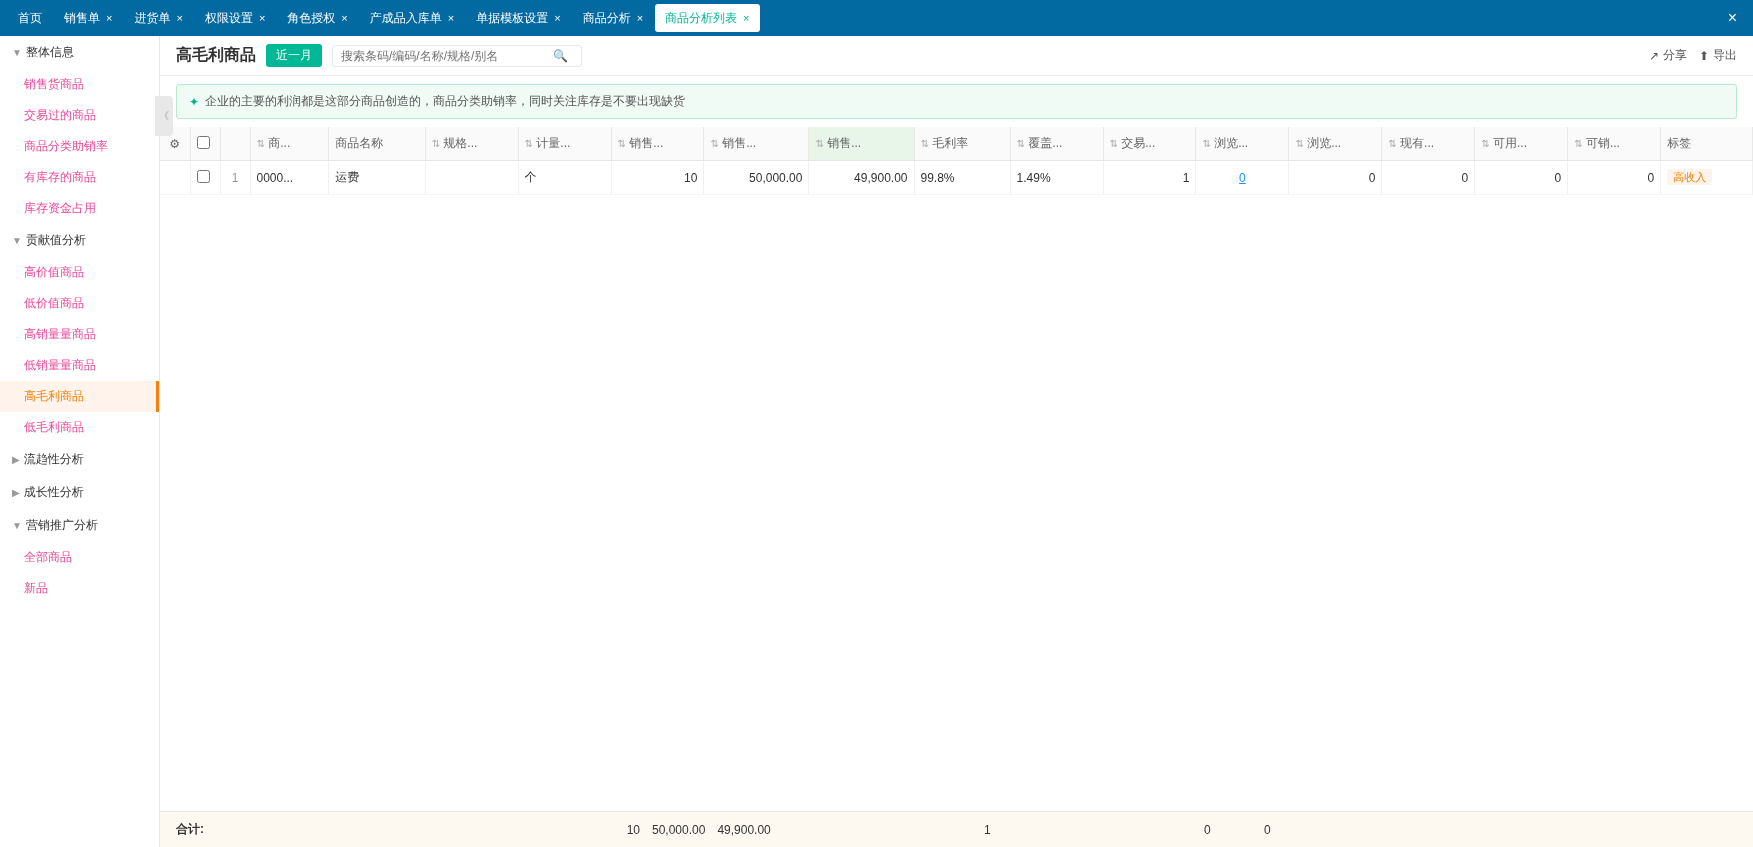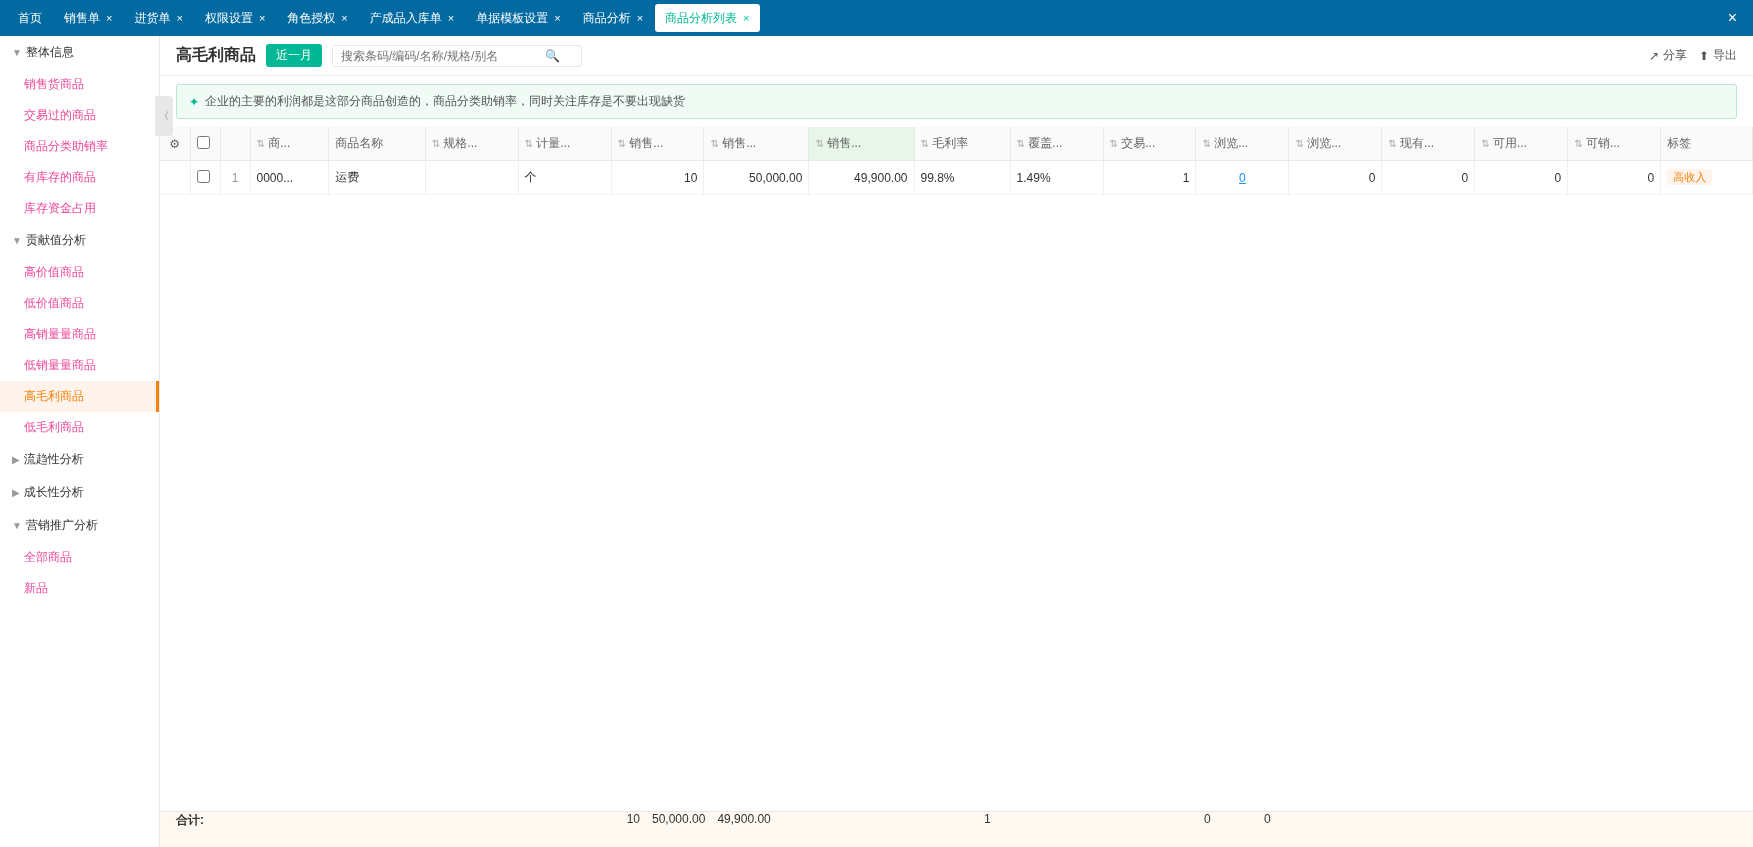--- a/index.html
+++ b/index.html
@@ -111,21 +111,21 @@
       border-radius: 3px;
       cursor: pointer;
       font-size: 12px;
     }
     .search-box {
       display: flex;
       align-items: center;
       border: 1px solid #e8e8e8;
       border-radius: 3px;
       padding: 3px 8px;
-      gap: 4px;
+      gap: 12px;
       flex: 1;
       max-width: 250px;
     }
     .search-box input {
       border: none;
       outline: none;
       font-size: 12px;
       color: #999;
       width: 100%;
     }
@@ -196,21 +196,21 @@
 
     
     .footer-row {
       position: absolute;
       bottom: 0;
       left: 160px;
       right: 0;
       background: #fef9f0;
       border-top: 1px solid #e8e8e8;
       display: flex;
-      align-items: flex-start;
+      align-items: center;
       height: 36px;
       padding: 0 6px;
       font-size: 12px;
       color: #333;
     }
     .footer-label { width: 80px; font-weight: bold; padding-left: 10px; }
     .footer-cells {
       display: flex;
       flex: 1;
       gap: 0;

